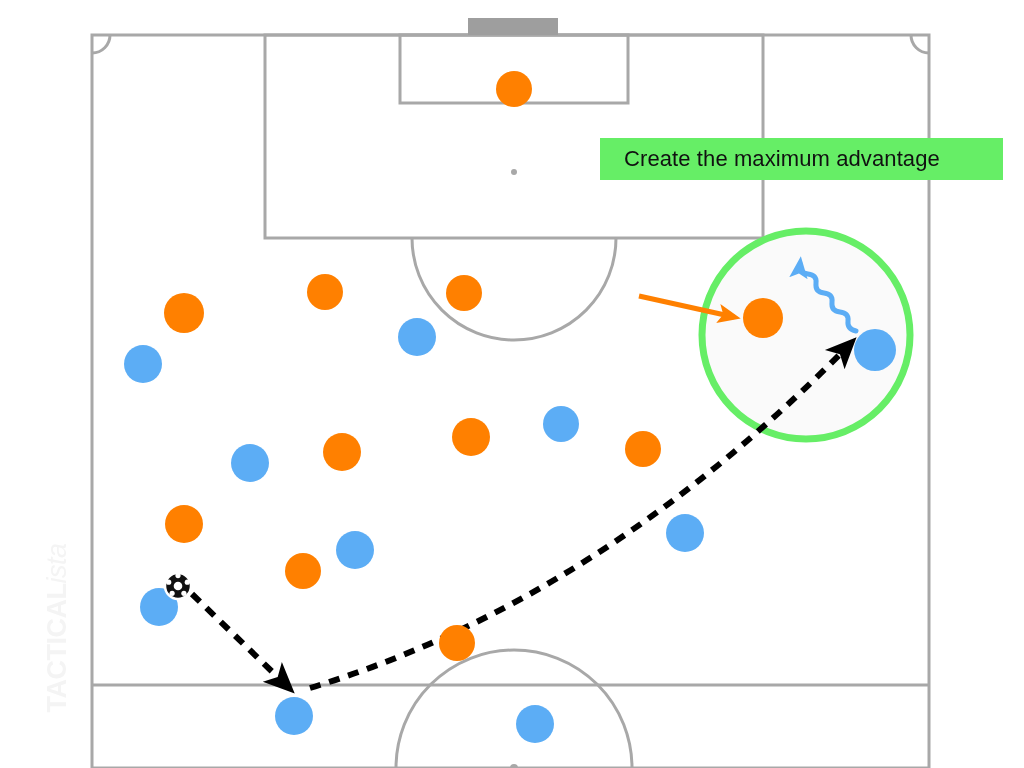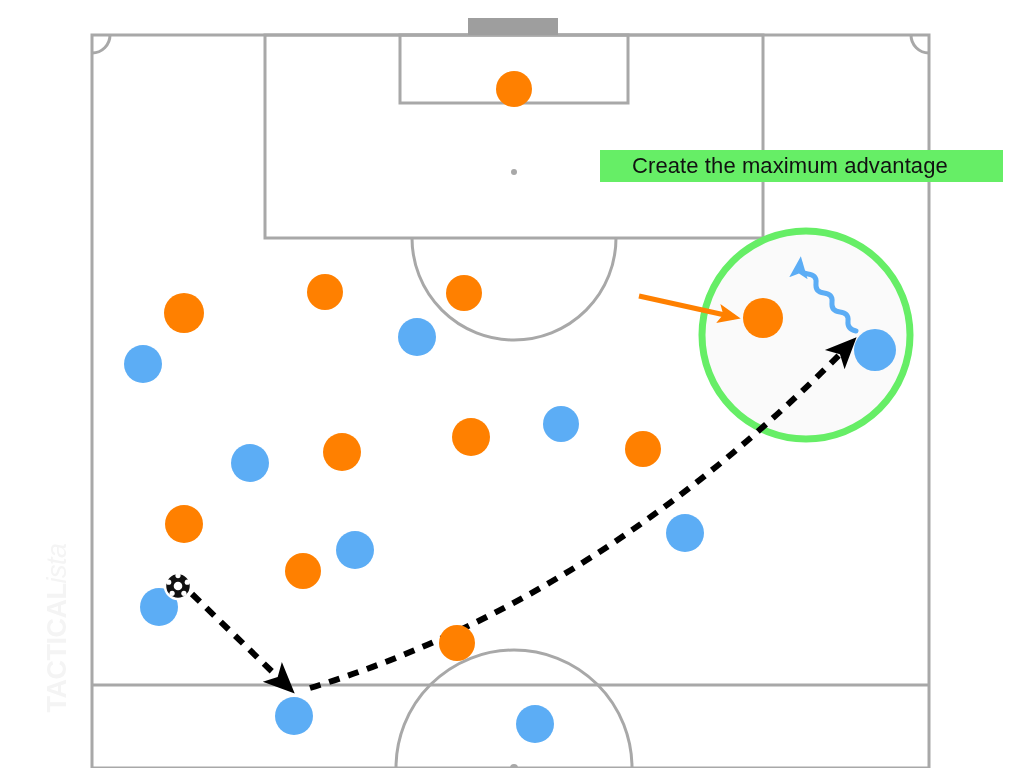--- a/index.html
+++ b/index.html
@@ -21,27 +21,26 @@
     top: 0;
     width: 1024px;
     height: 768px;
   }
   
   #annotation-banner {
     position: absolute;
     left: 600px;
     top: 138px;
     width: 403px;
-    height: 32px;
+    height: 42px;
     background: #66ee66;
     display: flex;
     align-items: center;
     box-sizing: border-box;
-    padding-left: 32px;
-    margin-top: 12px;
+    padding-left: 24px;
   }
   #annotation-banner .banner-text {
     font-size: 22px;
     color: #111111;
     letter-spacing: 0.1px;
     white-space: nowrap;
   }
   
   #watermark {
     position: absolute;

